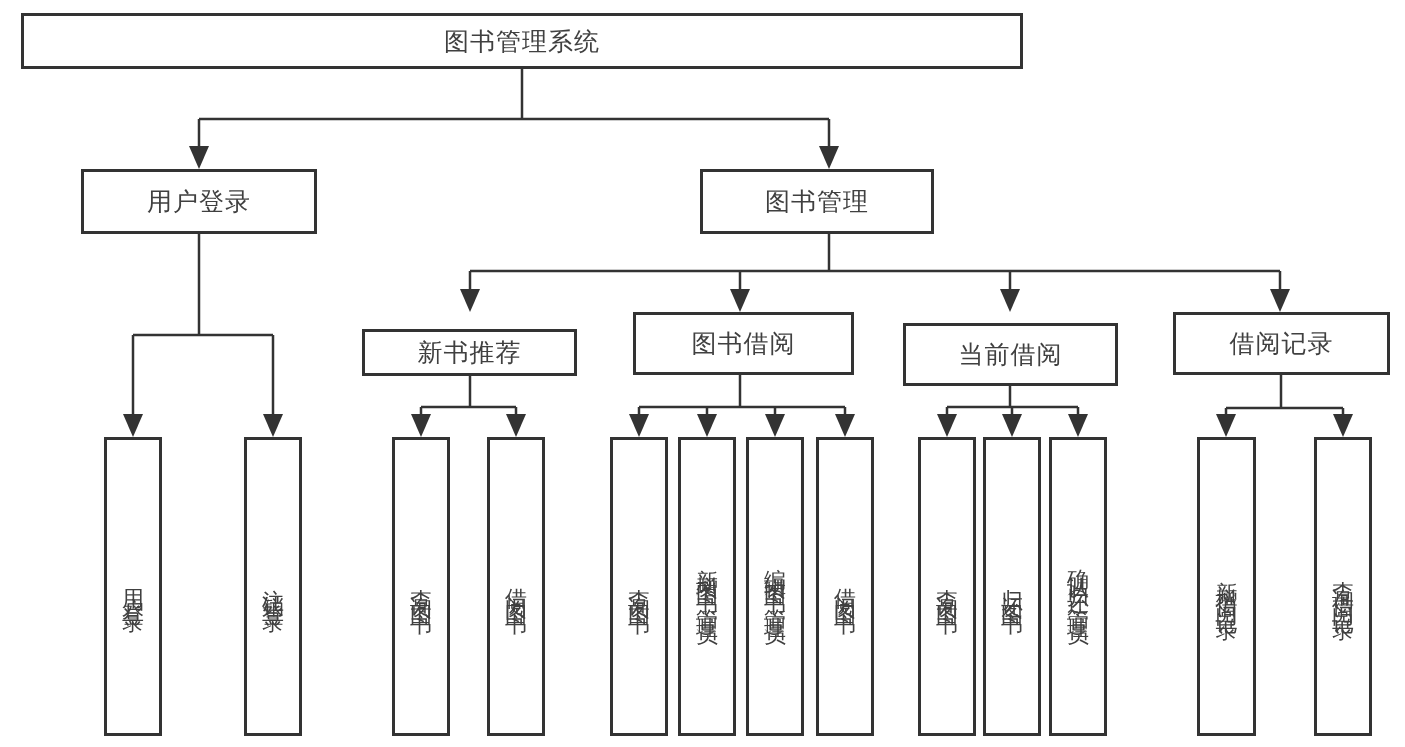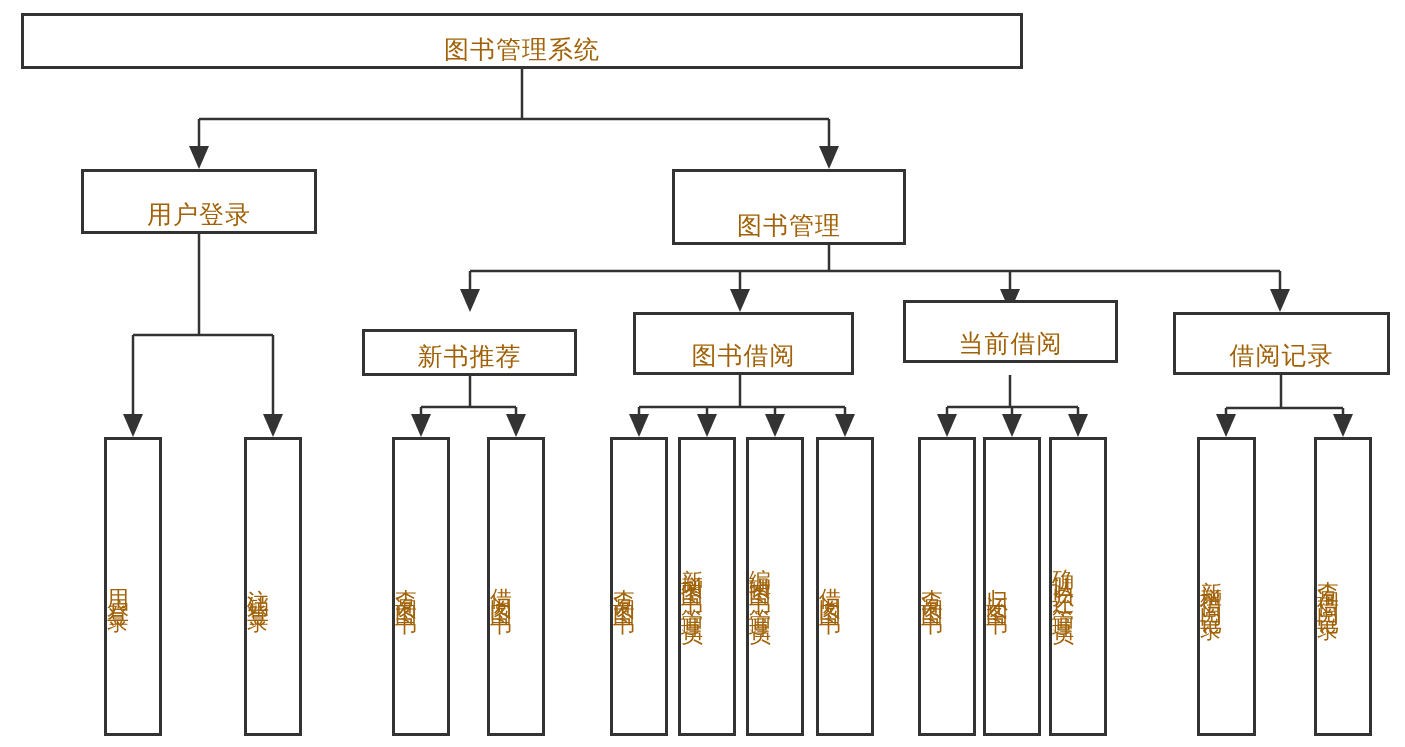--- a/index.html
+++ b/index.html
@@ -1,21 +1,21 @@
 <!DOCTYPE html>
 <html><head>
 <meta charset="utf-8">
 <style>
   html,body{margin:0;padding:0;background:#ffffff;}
   body{width:1405px;height:747px;overflow:hidden;
        font-family:"Liberation Sans","DejaVu Sans",sans-serif;}
   .canvas{position:relative;width:1405px;height:747px;background:#ffffff;}
   .connectors{position:absolute;left:0;top:0;width:1405px;height:747px;}
   .box{position:absolute;box-sizing:border-box;border:3px solid #333333;
-       background:#ffffff;color:#a16207;display:flex;align-items:flex-end;
+       background:#ffffff;color:#404040;display:flex;align-items:center;
        justify-content:center;}
   .hbox{font-size:25px;letter-spacing:1px;}
   .vbox{writing-mode:vertical-rl;text-orientation:mixed;font-size:22px;
         letter-spacing:8px;line-height:1;}
   .watermark{position:absolute;right:8px;bottom:2px;font-size:19px;
              color:#b3b3b3;letter-spacing:1px;
              text-shadow:0 0 2px #ffffff;}
 </style>
 </head>
 <body>
@@ -84,31 +84,31 @@
       <polygon points="1333,414 1353,414 1343,437" stroke="none"></polygon>
   </svg>
 
   <div class="box hbox" style="left:21px;top:13px;width:1002px;height:56px">
     <span>图书管理系统</span>
   </div>
 
   <div class="box hbox" style="left:81px;top:169px;width:236px;height:65px">
     <span>用户登录</span>
   </div>
-  <div class="box hbox" style="left:672px;top:169px;width:234px;height:76px">
+  <div class="box hbox" style="left:700px;top:169px;width:234px;height:65px">
     <span>图书管理</span>
   </div>
 
   <div class="box hbox" style="left:362px;top:329px;width:215px;height:47px">
     <span>新书推荐</span>
   </div>
   <div class="box hbox" style="left:633px;top:312px;width:221px;height:63px">
     <span>图书借阅</span>
   </div>
-  <div class="box hbox" style="left:903px;top:300px;width:215px;height:63px">
+  <div class="box hbox" style="left:903px;top:323px;width:215px;height:63px">
     <span>当前借阅</span>
   </div>
   <div class="box hbox" style="left:1173px;top:312px;width:217px;height:63px">
     <span>借阅记录</span>
   </div>
 
   <div class="box vbox" style="left:104px;top:437px;width:58px;height:299px">
     <span>用户登录</span>
   </div>
   <div class="box vbox" style="left:244px;top:437px;width:58px;height:299px">

